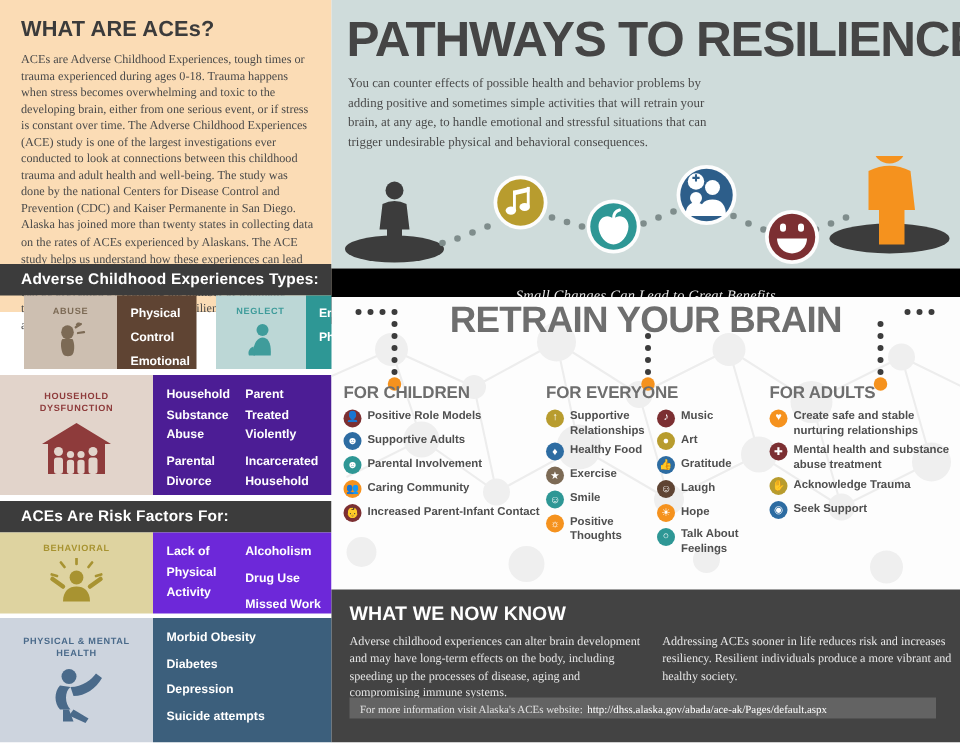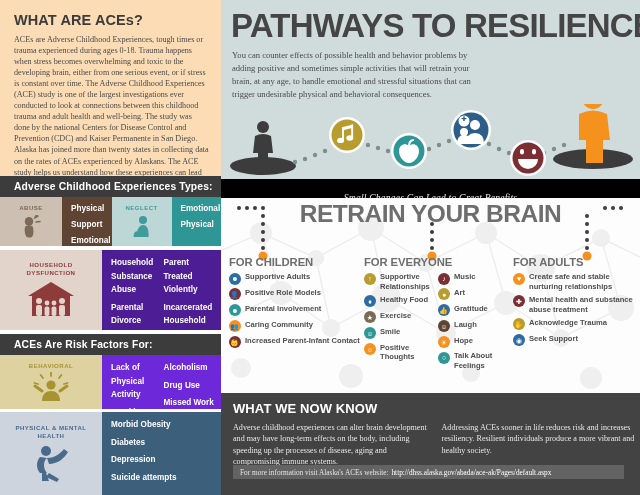--- a/index.html
+++ b/index.html
@@ -55,21 +55,21 @@
   .band-txt {
     flex: 1 1 auto; display: flex; color: #fff;
     font-weight: bold; font-size: 8.2px; line-height: 1.65;
     padding: 6px 5px 6px 9px;
   }
   .band-txt .col { flex: 1 1 50%; }
   .band-txt .col p { margin: 0 0 4px 0; }
 
   
   #row-abuse-neglect { top: 197px; height: 49px; }
-  .half { display: flex; width: 50.5%; height: 49px; }
+  .half { display: flex; width: 50.5%; height: 49px; margin-left: 16px; }
   .half.second { width: 49.5%; }
   .ico-abuse   { width: 62px; background: #cdbfb1; color: #7c6a55; }
   .txt-abuse   { background: #5f4433; }
   .ico-neglect { width: 60px; background: #bcd7d6; color: #3f9c9b; }
   .txt-neglect { background: #2e9795; }
   .txt-abuse, .txt-neglect { flex-direction: column; padding: 5px 4px 4px 9px; }
   .txt-abuse p, .txt-neglect p { margin: 0 0 2.5px 0; }
 
   
   #row-household { top: 250px; height: 80px; }
@@ -188,21 +188,21 @@
         <div class="band-ico ico-abuse">
           <div class="lbl">ABUSE</div>
           <svg width="22" height="24" viewBox="0 0 22 24">
             <ellipse cx="9" cy="6.5" rx="4.2" ry="4.6" fill="#7c6a55"></ellipse>
             <path d="M5.6 11 C4 13 4.6 18 6 21 C7 23 11.5 23 12.6 21 C14 18 13.6 13 12.3 11 Z" fill="#7c6a55"></path>
             <path d="M14.5 3.2 l3.4 -2.2 M16 7 l4 -0.6 M15.3 1.5 l1.2 -1.4" stroke="#7c6a55" stroke-width="1.5" stroke-linecap="round" fill="none"></path>
           </svg>
         </div>
         <div class="band-txt txt-abuse">
           <p>Physical</p>
-          <p>Support</p>
+          <p>Control</p>
           <p>Emotional</p>
         </div>
       </div>
       <div class="half second">
         <div class="band-ico ico-neglect">
           <div class="lbl">NEGLECT</div>
           <svg width="22" height="24" viewBox="0 0 22 24">
             <circle cx="12" cy="5" r="4" fill="#3f9c9b"></circle>
             <path d="M6 22 C5 16 8 10 12 10 C16 10 18 14 17.5 22 Z" fill="#3f9c9b"></path>
             <path d="M6 16 C3 17 2 20 3 22 L7 22 Z" fill="#3f9c9b"></path>
@@ -438,26 +438,26 @@
         <circle cx="211" cy="58" r="4.5" fill="#f5921e"></circle>
         <circle cx="366" cy="58" r="4.5" fill="#f5921e"></circle>
       </svg>
 
       <div class="cols">
 
         <div class="col-block col-children">
           <div class="col-hdr">FOR CHILDREN</div>
           <div class="ul">
             <div class="li">
+              <span class="badge" style="background:#7c2f32">👤</span>
+              <span class="txt">Positive Role Models</span>
+            </div>
+            <div class="li">
               <span class="badge" style="background:#2d6ca2">☻</span>
               <span class="txt">Supportive Adults</span>
-            </div>
-            <div class="li">
-              <span class="badge" style="background:#7c2f32">👤</span>
-              <span class="txt">Positive Role Models</span>
             </div>
             <div class="li">
               <span class="badge" style="background:#2e9795">☻</span>
               <span class="txt">Parental Involvement</span>
             </div>
             <div class="li">
               <span class="badge" style="background:#f5921e">👥</span>
               <span class="txt">Caring Community</span>
             </div>
             <div class="li">

